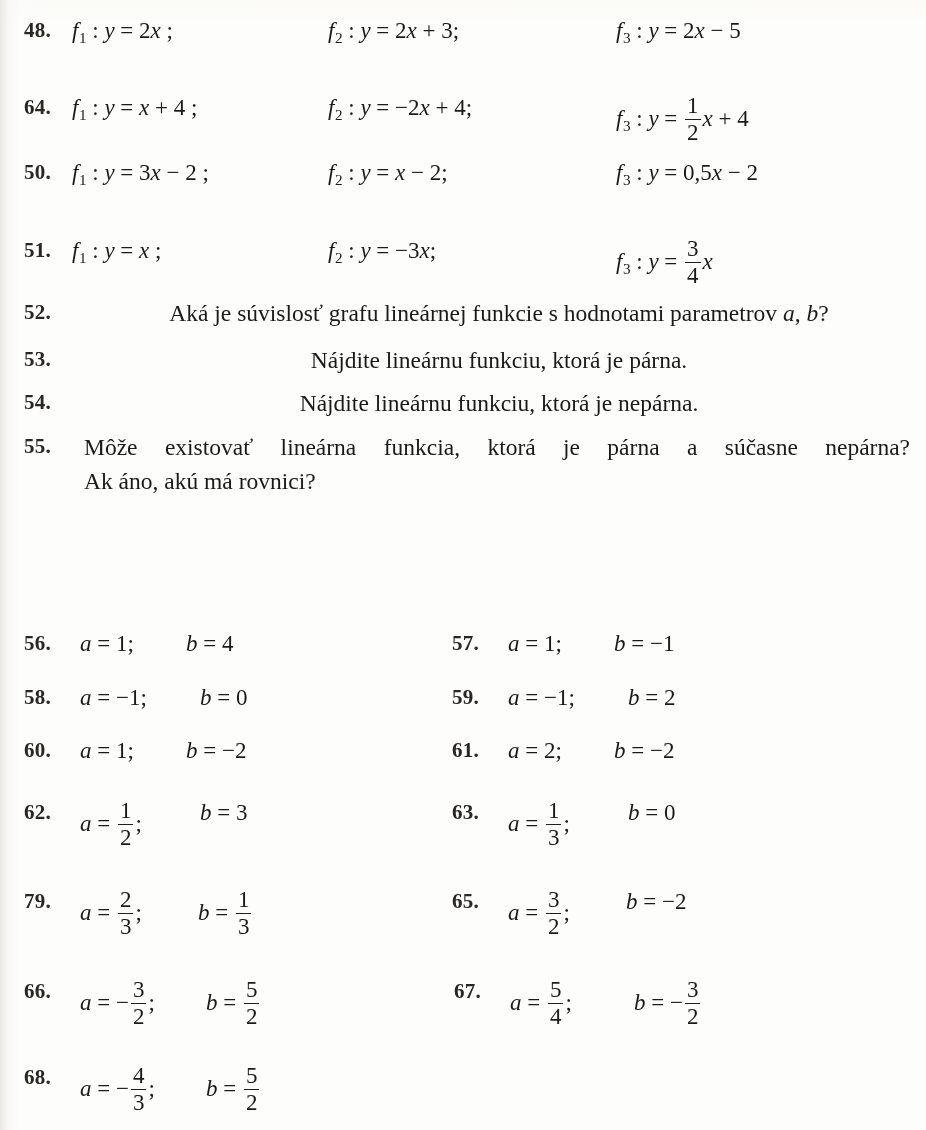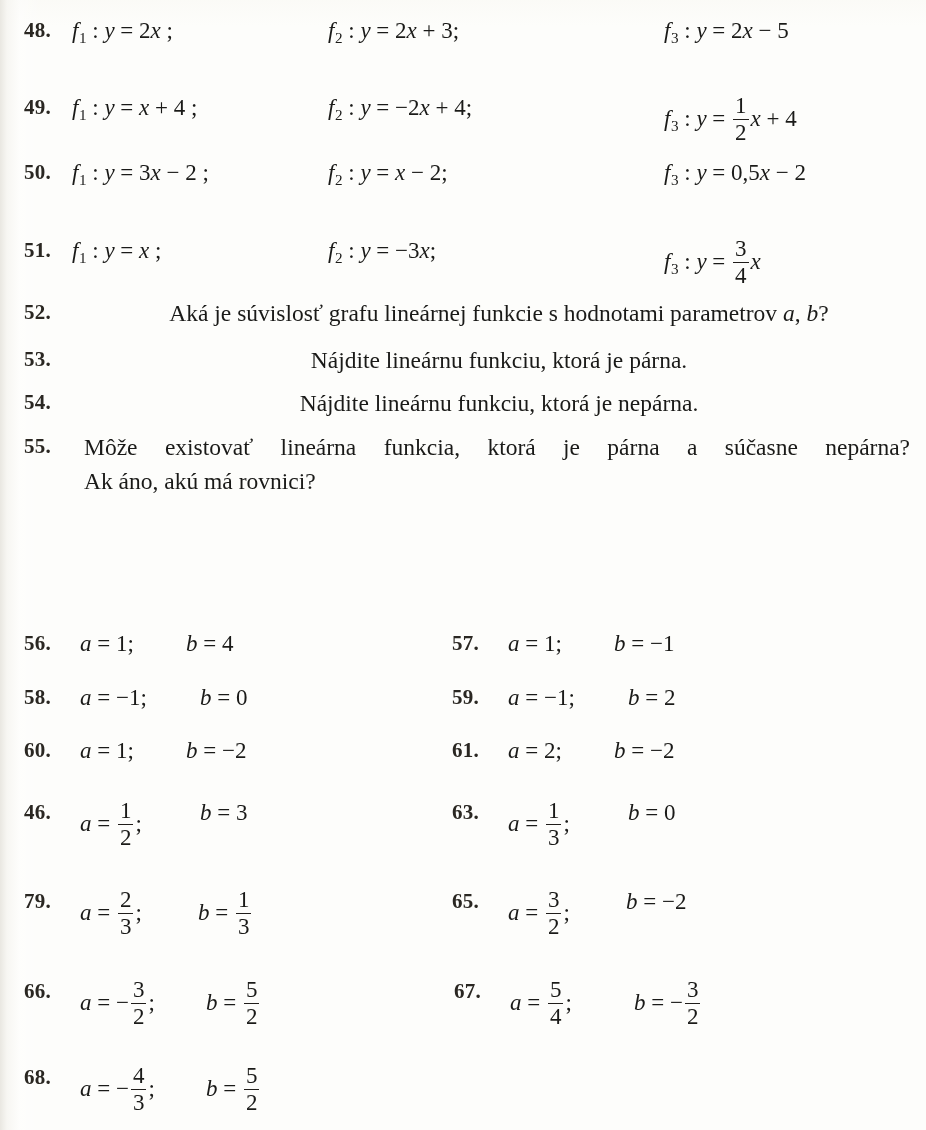--- a/index.html
+++ b/index.html
@@ -77,21 +77,21 @@
     width: 926px;
     font-size: 23px;
   }
   .fn-row .lbl {
     position: absolute;
     left: 24px;
     font-size: 21px;
   }
   .fn-row .c1 { position: absolute; left: 72px; white-space: nowrap; }
   .fn-row .c2 { position: absolute; left: 328px; white-space: nowrap; }
-  .fn-row .c3 { position: absolute; left: 616px; white-space: nowrap; margin-left: 48px; }
+  .fn-row .c3 { position: absolute; left: 616px; white-space: nowrap; }
 
   .sub {
     font-size: 0.66em;
     vertical-align: -0.32em;
     font-style: normal;
     padding-left: 0.5px;
   }
 
   
   .q-row {
@@ -179,21 +179,21 @@
       <span class="mi">f</span><span class="sub mn">2</span>
       <span class="op"> : </span><span class="mi">y</span><span class="op"> = </span><span class="mn">2</span><span class="mi">x</span><span class="op"> + </span><span class="mn">3</span><span class="op">;</span>
     </span>
     <span class="c3">
       <span class="mi">f</span><span class="sub mn">3</span>
       <span class="op"> : </span><span class="mi">y</span><span class="op"> = </span><span class="mn">2</span><span class="mi">x</span><span class="op"> − </span><span class="mn">5</span>
     </span>
   </div>
 
   <div class="fn-row" style="top:95px">
-    <span class="num lbl">49.</span>
+    <span class="num lbl">64.</span>
     <span class="c1">
       <span class="mi">f</span><span class="sub mn">1</span>
       <span class="op"> : </span><span class="mi">y</span><span class="op"> = </span><span class="mi">x</span><span class="op"> + </span><span class="mn">4</span><span class="op"> ;</span>
     </span>
     <span class="c2">
       <span class="mi">f</span><span class="sub mn">2</span>
       <span class="op"> : </span><span class="mi">y</span><span class="op"> = −</span><span class="mn">2</span><span class="mi">x</span><span class="op"> + </span><span class="mn">4</span><span class="op">;</span>
     </span>
     <span class="c3">
       <span class="mi">f</span><span class="sub mn">3</span>
@@ -291,21 +291,21 @@
     </div>
     <div class="p-col-r">
       <span class="num lbl">61.</span>
       <span class="va"><span class="mi">a</span><span class="op"> = </span><span class="mn">2</span><span class="semi">;</span></span>
       <span class="vb"><span class="mi">b</span><span class="op"> = </span><span class="mn">−2</span></span>
     </div>
   </div>
 
   <div class="p-row" style="top:800px">
     <div class="p-col-l">
-      <span class="num lbl">46.</span>
+      <span class="num lbl">62.</span>
       <span class="va"><span class="mi">a</span><span class="op"> = </span><span class="frac"><span class="top mn">1</span><span class="bar"></span><span class="bot mn">2</span></span><span class="semi">;</span></span>
       <span class="vb" style="left:200px"><span class="mi">b</span><span class="op"> = </span><span class="mn">3</span></span>
     </div>
     <div class="p-col-r">
       <span class="num lbl">63.</span>
       <span class="va"><span class="mi">a</span><span class="op"> = </span><span class="frac"><span class="top mn">1</span><span class="bar"></span><span class="bot mn">3</span></span><span class="semi">;</span></span>
       <span class="vb" style="left:200px"><span class="mi">b</span><span class="op"> = </span><span class="mn">0</span></span>
     </div>
   </div>
 

